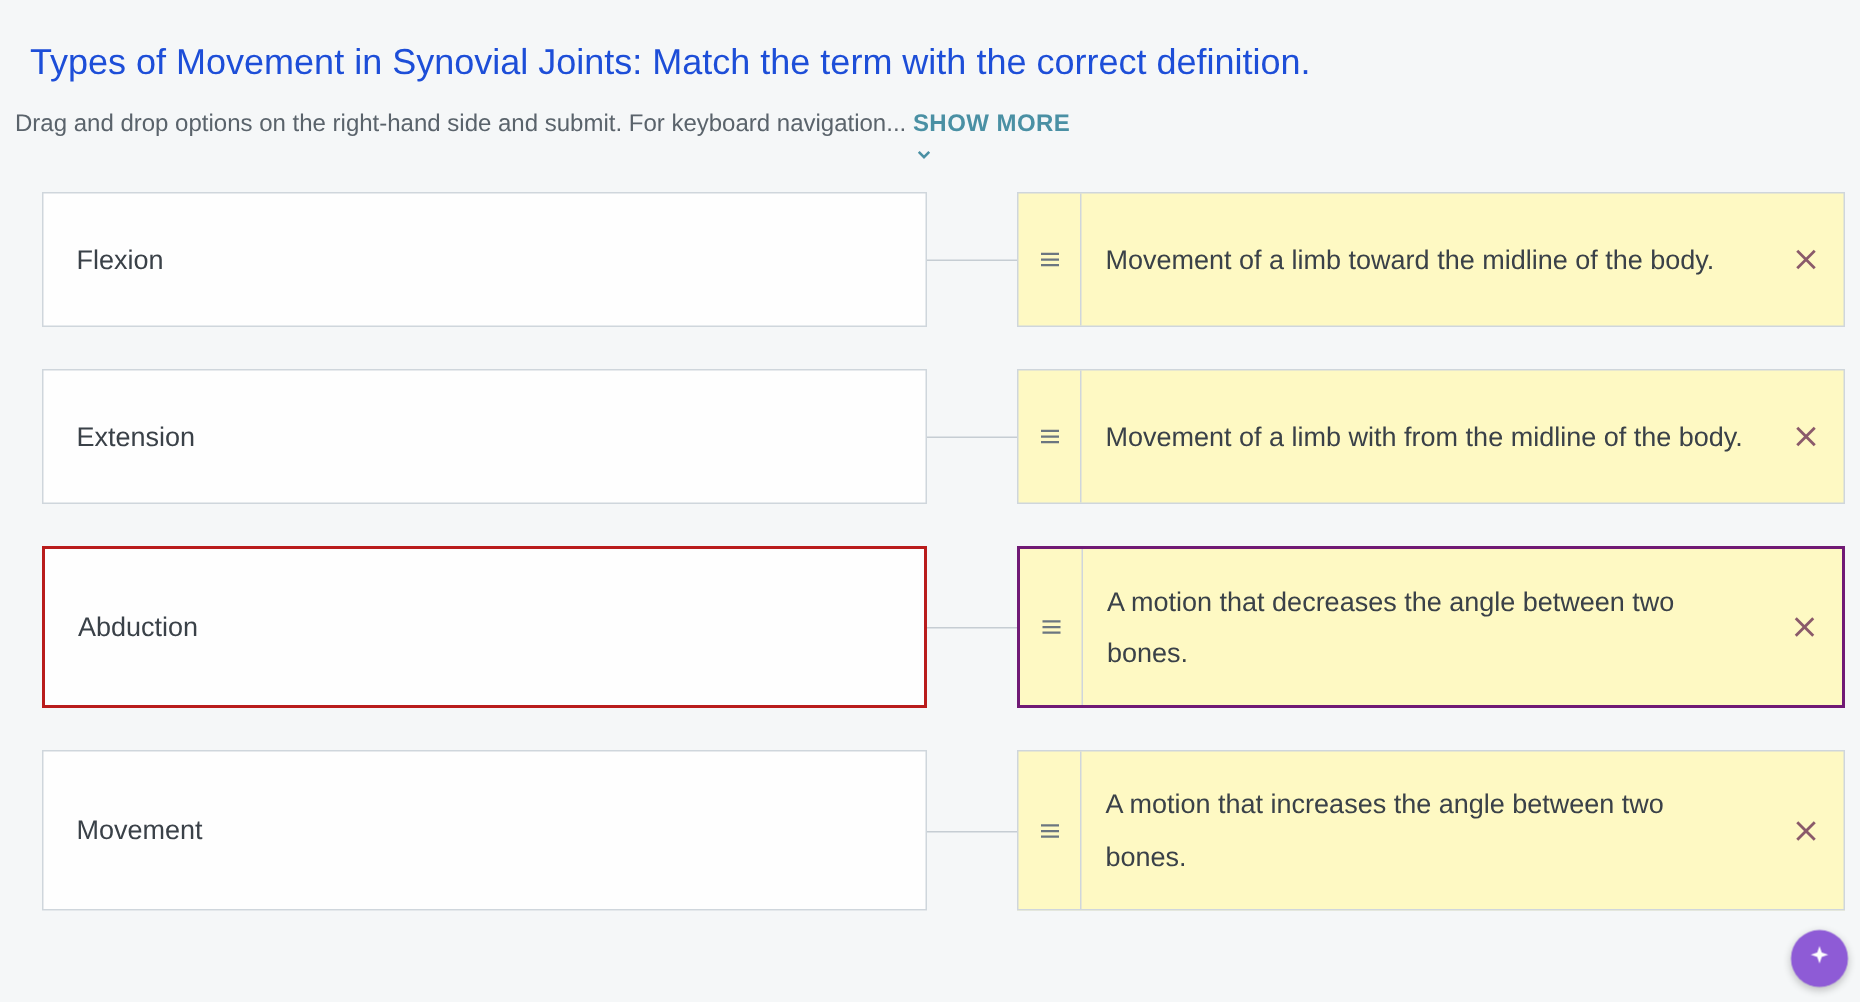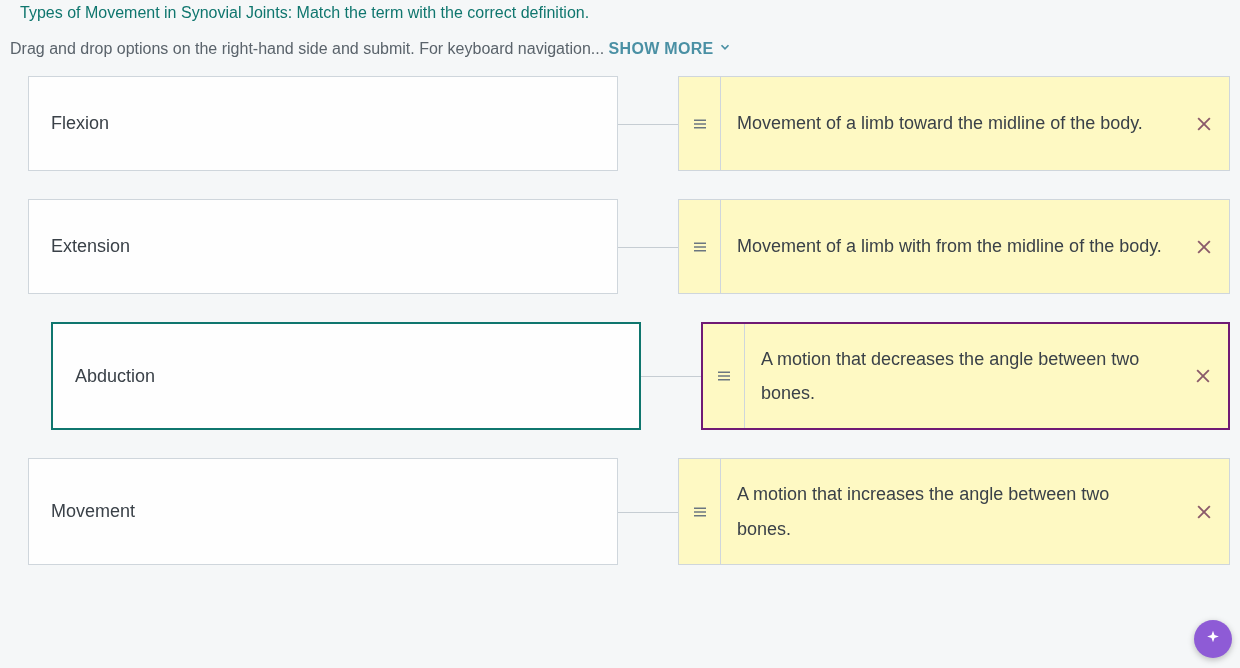--- a/index.html
+++ b/index.html
@@ -8,65 +8,66 @@
     height: 668px;
     font-family: "Segoe UI", Arial, sans-serif;
     background: #f5f7f8;
     color: #3a4148;
     overflow: hidden;
   }
   .page {
     padding: 0 10px 0 10px;
   }
   .question-title {
-    font-size: 16px;
+    font-size: 24px;
     font-weight: 500;
-    color: #0f766e;
+    color: #1d4ed8;
     padding: 4px 0 18px 10px;
+    margin-top: 24px;
   }
   .instructions {
     font-size: 16px;
     color: #5a636b;
     padding: 0 0 18px 0;
   }
   .show-more {
     color: #4a90a4;
     font-weight: 600;
     letter-spacing: 0.3px;
     cursor: pointer;
     display: inline-flex;
     align-items: flex-start;
     gap: 4px;
+    flex-direction: column;
   }
   .show-more svg { width: 14px; height: 14px; }
   .match-area {
     display: flex;
     flex-direction: column;
     gap: 28px;
     padding: 0 0 0 18px;
   }
   .row {
     display: flex;
     align-items: stretch;
     gap: 0;
   }
   .term-box {
     flex: 0 0 590px;
     border: 1px solid #cfd6dc;
     background: #fefefe;
-    padding: 36px 22px;
+    padding: 26px 22px;
     font-size: 18px;
     color: #3a4148;
     display: flex;
     align-items: center;
     min-height: 90px;
   }
   .term-box.active {
-    border: 2px solid #0f766e;
-    margin-left: 23px;
+    border: 2px solid #b91c1c;
   }
   .connector {
     flex: 0 0 60px;
     display: flex;
     align-items: center;
     justify-content: center;
     position: relative;
   }
   .connector::before {
     content: "";

